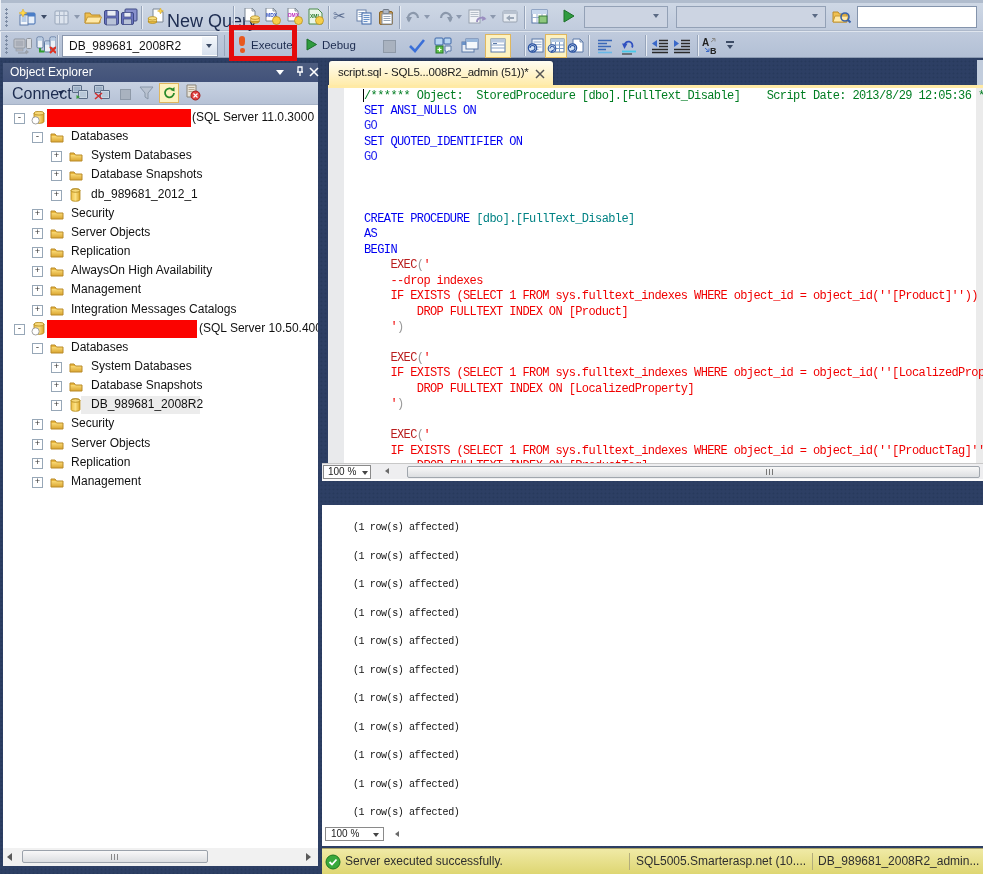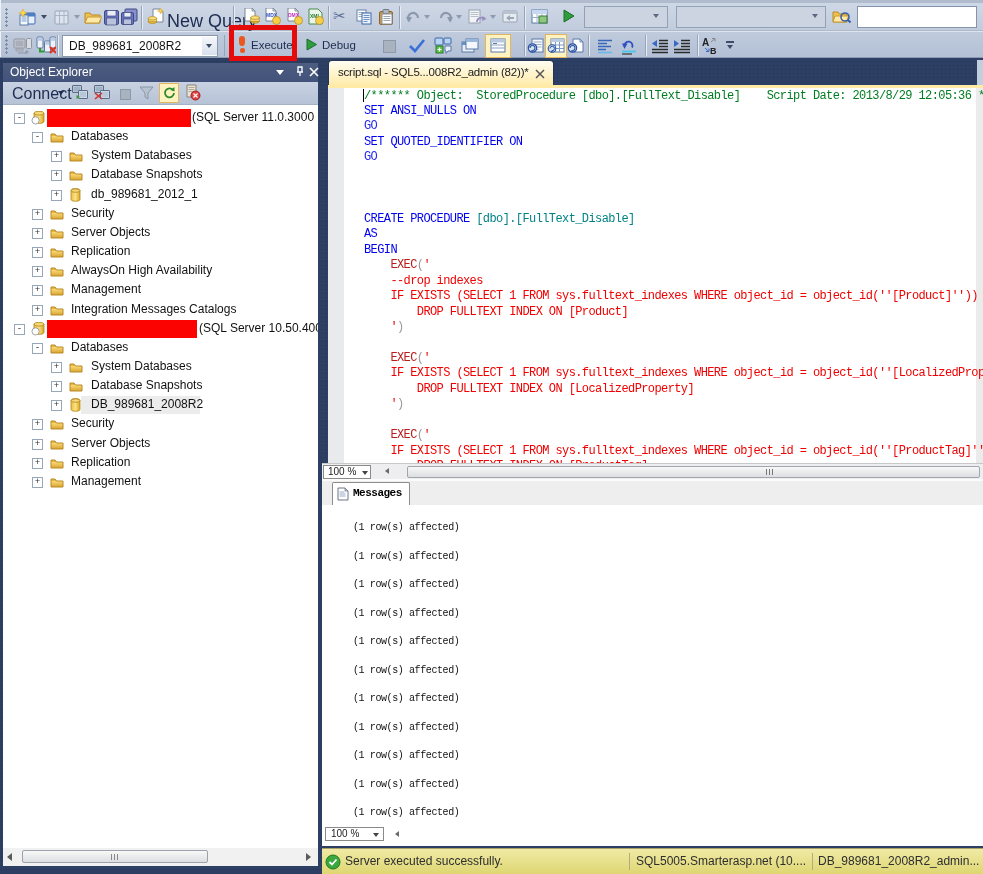--- a/index.html
+++ b/index.html
@@ -447,21 +447,21 @@
   <div class="a" style="left:19px;top:2px;width:186px;height:13px;background:linear-gradient(#f8f8f8,#dcdee1);border:1px solid #9ba2ab;border-radius:2px;box-sizing:border-box"></div>
   <div class="a" style="left:108px;top:6px;width:1px;height:6px;background:#888"></div>
         <div class="a" style="left:111px;top:6px;width:1px;height:6px;background:#888"></div>
         <div class="a" style="left:114px;top:6px;width:1px;height:6px;background:#888"></div>
   <div class="a" style="left:303px;top:5px;border-top:4px solid transparent;border-bottom:4px solid transparent;border-left:5px solid #5a5a5a"></div>
  </div>
 </div>
 
 <div class="a" style="left:328px;top:58px;width:655px;height:816px">
  <div class="a" style="left:1px;top:3px;width:224px;height:25px;background:linear-gradient(#fffdf2,#ffeba8);border-radius:3px 3px 0 0;box-shadow:0 0 2px rgba(0,0,0,0.4)">
-  <div class="a" style="left:9px;top:5px;font-size:11.5px;letter-spacing:-0.2px;color:#1a1a1a;white-space:nowrap">script.sql - SQL5...008R2_admin (82))*</div>
+  <div class="a" style="left:9px;top:5px;font-size:11.5px;letter-spacing:-0.2px;color:#1a1a1a;white-space:nowrap">script.sql - SQL5...008R2_admin (51))*</div>
   <svg class="a" width="10" height="10" style="left:206px;top:8px">
           <path d="M1 1 L9 9 M9 1 L1 9" stroke="#555" stroke-width="1.5"></path>
         </svg>
  </div>
  <div class="a" style="left:0;top:27px;width:655px;height:3px;background:#ffeaa6"></div>
  <div class="a" style="left:649px;top:2px;width:6px;height:25px;background:#c2cddd"></div>
  <div class="a" style="left:0;top:30px;width:655px;height:375px;background:#fff">
   <div class="a" style="left:0;top:0;width:16px;height:375px;background:#e9eaec"></div>
   <div class="a" style="left:648px;top:0;width:7px;height:375px;background:#ebebeb"></div>
   <div class="a" style="left:35px;top:1px;width:1px;height:13px;background:#000"></div>
@@ -498,30 +498,20 @@
           <div class="a" style="left:4px;top:0px;font-size:10px;color:#222">100 %</div>
           <div class="a" style="left:38px;top:5px;border-left:3px solid transparent;border-right:3px solid transparent;border-top:4px solid #444"></div>
         </div>
   <div class="a" style="left:63px;top:4px;border-top:3.5px solid transparent;border-bottom:3.5px solid transparent;border-right:4px solid #6a6a6a"></div>
   <div class="a" style="left:85px;top:2px;width:573px;height:12px;background:linear-gradient(#f8f8f8,#dcdee1);border:1px solid #a0a6ad;border-radius:2px;box-sizing:border-box"></div>
   <div class="a" style="left:444px;top:5px;width:1px;height:6px;background:#777"></div>
         <div class="a" style="left:447px;top:5px;width:1px;height:6px;background:#777"></div>
         <div class="a" style="left:450px;top:5px;width:1px;height:6px;background:#777"></div>
  </div>
  <div class="a" style="left:-6px;top:421px;width:661px;height:2px;background:#fbfbfb"></div>
- <div class="a" style="left:-6px;top:423px;width:661px;height:24px;background:#eeeeee">
-  <div class="a" style="left:10px;top:1px;width:78px;height:23px;background:#fff;border:1px solid #8c8c8c;border-bottom:none;border-radius:2px 2px 0 0;box-sizing:border-box">
-   <svg class="a" width="12" height="14" style="left:4px;top:4px">
-            <path d="M1 1 L8 1 L11 4 L11 13 L1 13 Z" fill="#fff" stroke="#6a7684"></path>
-            <path d="M8 1 L8 4 L11 4 Z" fill="#c8d0da" stroke="#6a7684" stroke-width="0.7"></path>
-            <path d="M2.5 5h5M2.5 7h6M2.5 9h6" stroke="#8aa0c0" stroke-width="0.9"></path>
-          </svg>
-   <div class="a" style="left:20px;top:4px;font-family:'Liberation Mono',monospace;font-size:11px;font-weight:bold;letter-spacing:-0.5px;color:#000">Messages</div>
-  </div>
- </div>
  <div class="a" style="left:-6px;top:447px;width:661px;height:341px;background:#fff">
 <div class="a" style="left:31px;top:17.0px;font-family:'Liberation Mono',monospace;font-size:10px;letter-spacing:-0.4px;color:#111;white-space:pre">(1 row(s) affected)</div>
 <div class="a" style="left:31px;top:45.5px;font-family:'Liberation Mono',monospace;font-size:10px;letter-spacing:-0.4px;color:#111;white-space:pre">(1 row(s) affected)</div>
 <div class="a" style="left:31px;top:74.0px;font-family:'Liberation Mono',monospace;font-size:10px;letter-spacing:-0.4px;color:#111;white-space:pre">(1 row(s) affected)</div>
 <div class="a" style="left:31px;top:102.5px;font-family:'Liberation Mono',monospace;font-size:10px;letter-spacing:-0.4px;color:#111;white-space:pre">(1 row(s) affected)</div>
 <div class="a" style="left:31px;top:131.0px;font-family:'Liberation Mono',monospace;font-size:10px;letter-spacing:-0.4px;color:#111;white-space:pre">(1 row(s) affected)</div>
 <div class="a" style="left:31px;top:159.5px;font-family:'Liberation Mono',monospace;font-size:10px;letter-spacing:-0.4px;color:#111;white-space:pre">(1 row(s) affected)</div>
 <div class="a" style="left:31px;top:188.0px;font-family:'Liberation Mono',monospace;font-size:10px;letter-spacing:-0.4px;color:#111;white-space:pre">(1 row(s) affected)</div>
 <div class="a" style="left:31px;top:216.5px;font-family:'Liberation Mono',monospace;font-size:10px;letter-spacing:-0.4px;color:#111;white-space:pre">(1 row(s) affected)</div>
 <div class="a" style="left:31px;top:245.0px;font-family:'Liberation Mono',monospace;font-size:10px;letter-spacing:-0.4px;color:#111;white-space:pre">(1 row(s) affected)</div>

